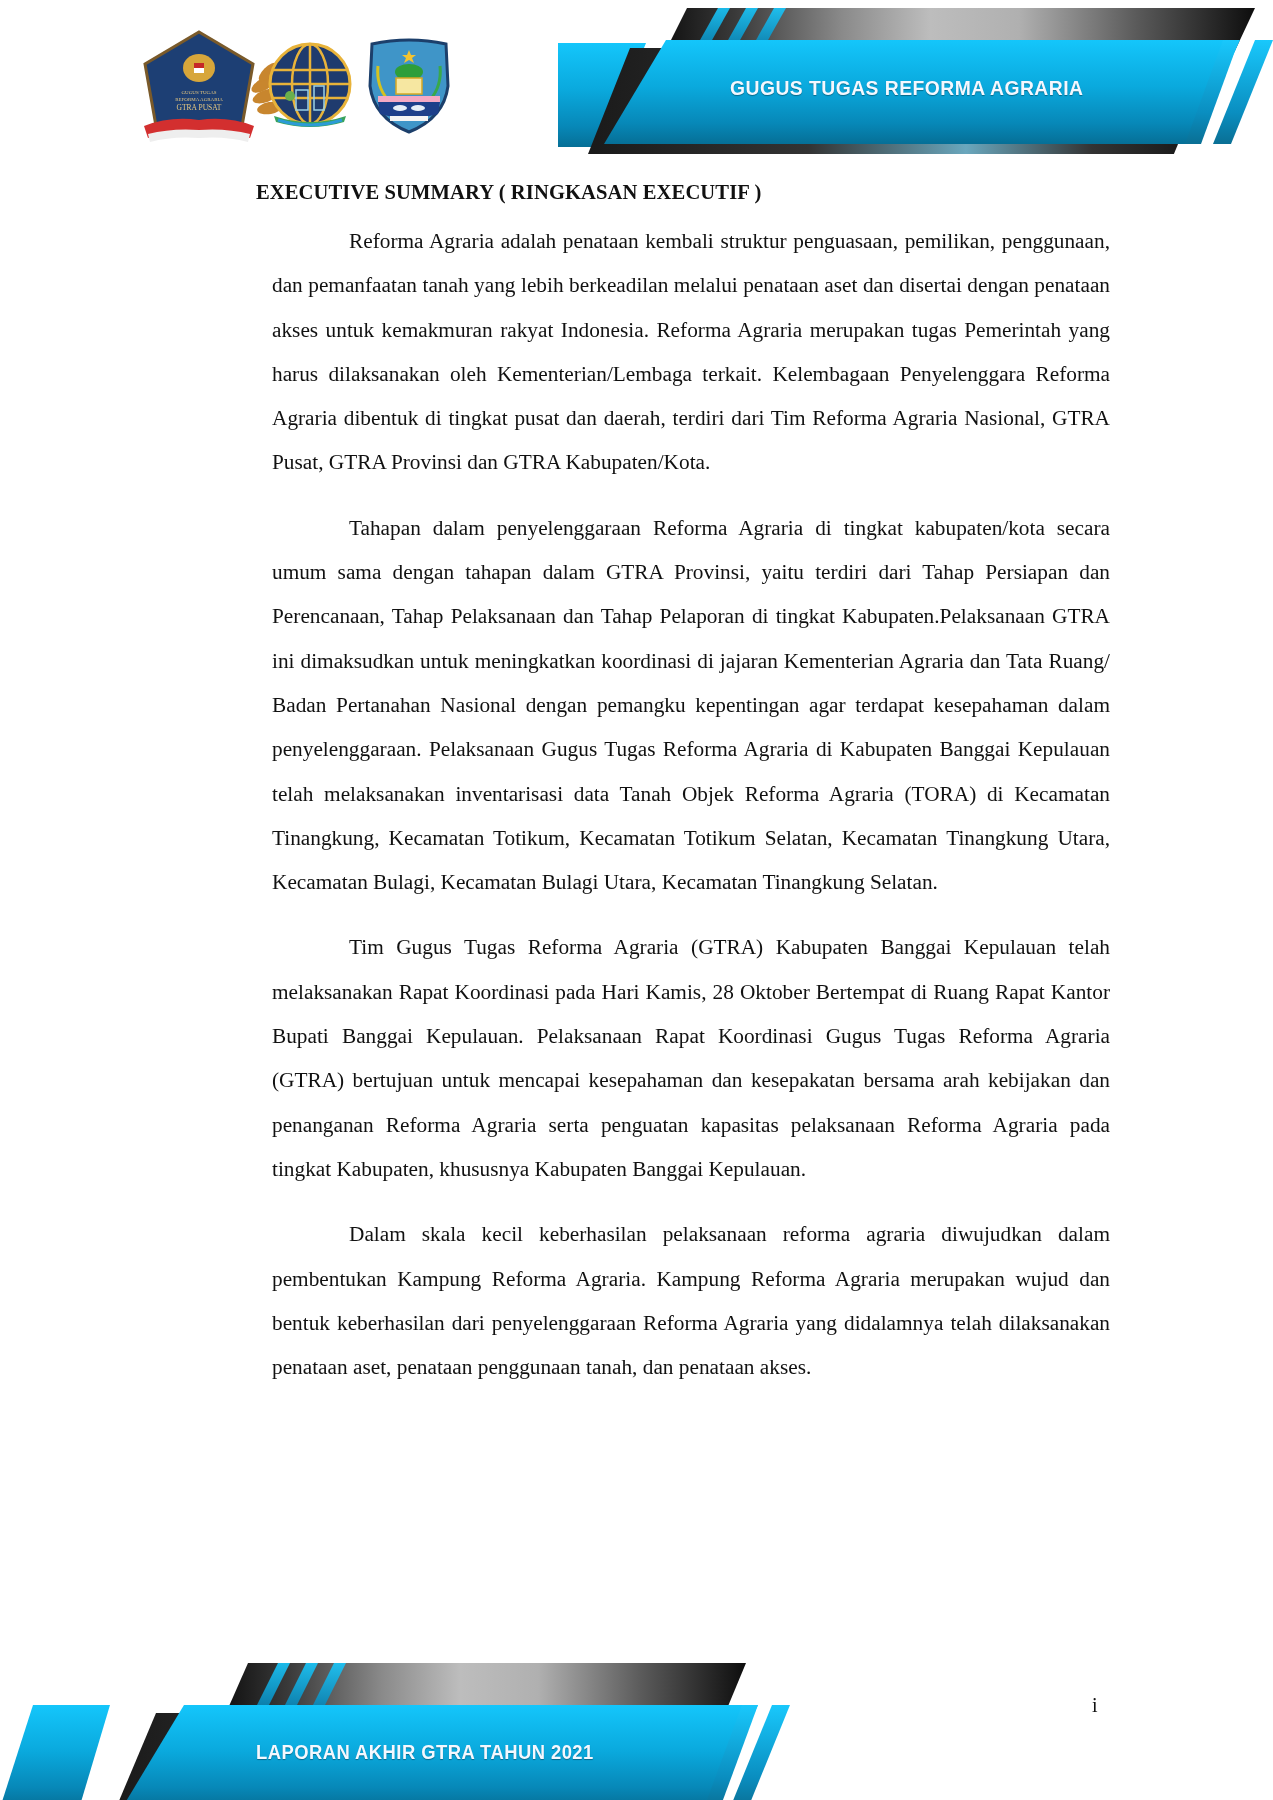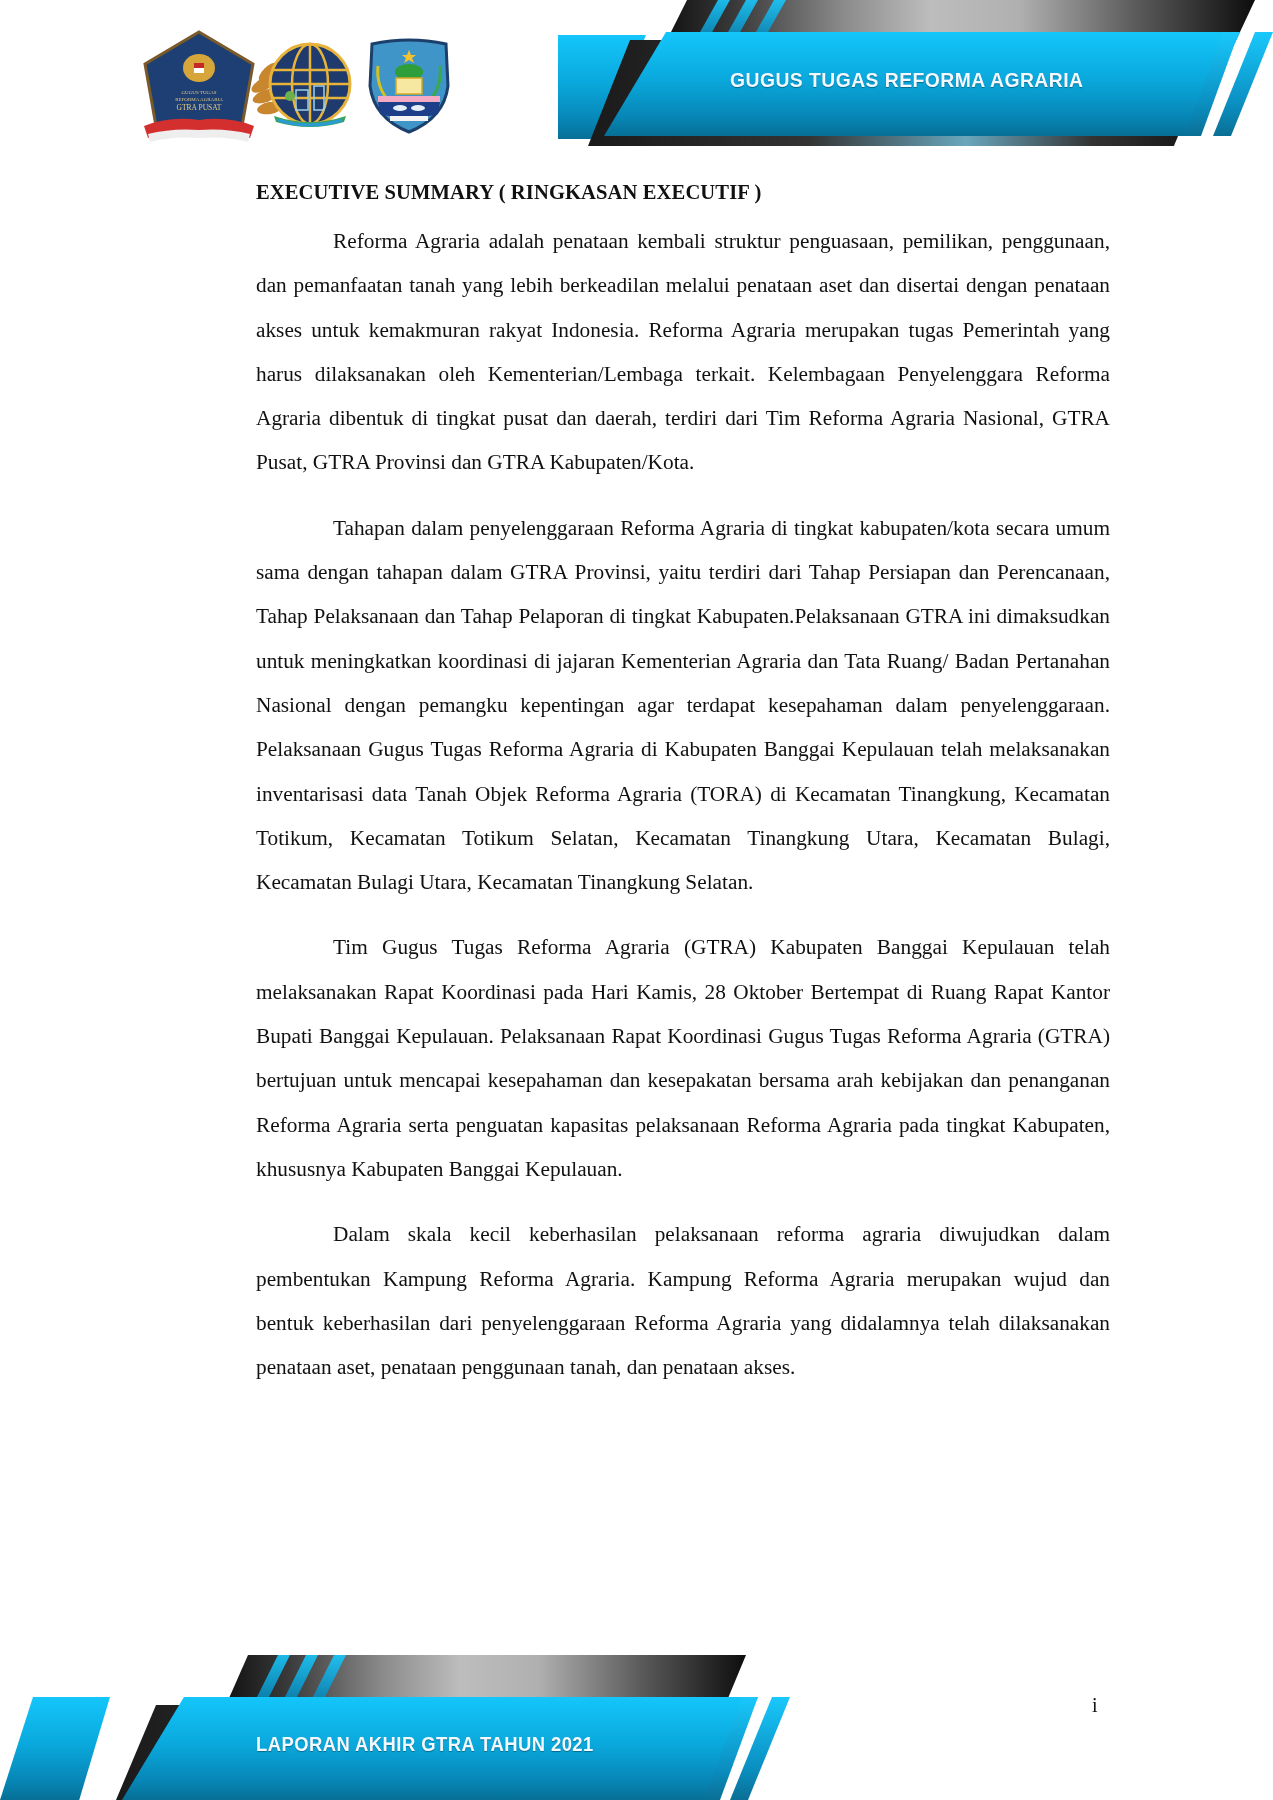--- a/index.html
+++ b/index.html
@@ -1,34 +1,34 @@
 <!DOCTYPE html>
 <html><head>
 <meta charset="utf-8">
 <style>
   html, body { margin:0; padding:0; background:#ffffff; }
   body { width:1273px; height:1800px; position:relative; overflow:hidden; font-family:"Liberation Serif", serif; color:#111; }
 
   
-  .banner { position:absolute; }
+  .banner { position:absolute;margin-top:8px; }
   .shape { position:absolute; }
   .grad-gray { background:linear-gradient(90deg,#111 0%,#3a3a3a 12%,#8a8a8a 30%,#bdbdbd 45%,#b0b0b0 60%,#5a5a5a 80%,#0d0d0d 100%); }
   .grad-blue { background:linear-gradient(180deg,#14c6fb 0%,#0aa9dd 45%,#0788b8 80%,#066f96 100%); }
   .grad-dark { background:linear-gradient(90deg,#1a1a1a 0%,#333 35%,#6aa7bd 60%,#333 80%,#111 100%); }
   .stripe-blue { background:linear-gradient(180deg,#19c8fc,#0a8ec0 70%,#0a6f94); }
 
   .banner-title { position:absolute; color:#f4f8ff; font-family:"Liberation Sans", sans-serif; font-weight:bold; letter-spacing:0.5px; text-shadow:0 1px 1px rgba(0,0,0,0.35); white-space:nowrap; transform:scaleX(0.92); transform-origin:left center; }
 
   
   .logo { position:absolute; }
 
   
   .content { position:absolute; left:256px; top:180px; width:854px; }
   .heading { font-weight:bold; font-size:21px; margin:0 0 14px 0; letter-spacing:0.1px; transform:scaleX(0.98); transform-origin:left; }
-  .para { font-size:21.3px; line-height:44.3px; text-align:justify; text-indent:77px; margin:0 0 21px 0; }
+  .para { font-size:21.3px; line-height:44.3px; text-align:justify; text-indent:77px; margin:0 0 21px 16px; }
 
   .page-num { position:absolute; left:1092px; top:1694px; font-size:20px; }
 </style>
 </head>
 <body>
 
 <div class="banner" style="left:0;top:0;width:1273px;height:160px;">
 
   <div class="shape grad-gray" style="left:665px;top:0;width:590px;height:44px;clip-path:polygon(22px 0,100% 0,96.5% 100%,0 100%);"></div>
 

